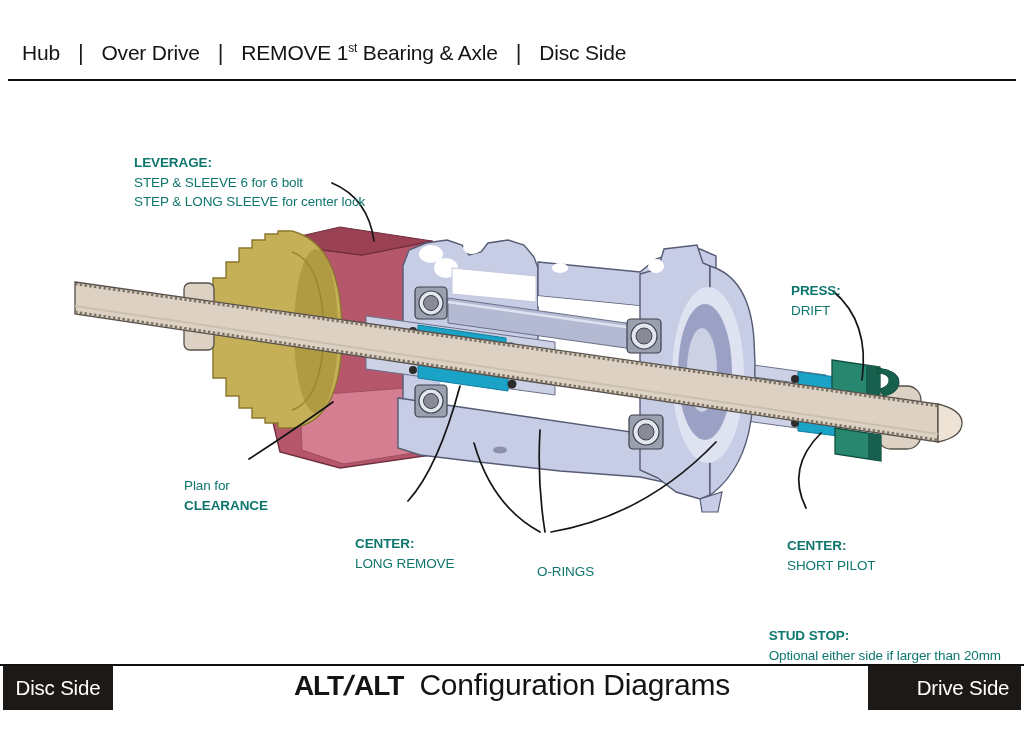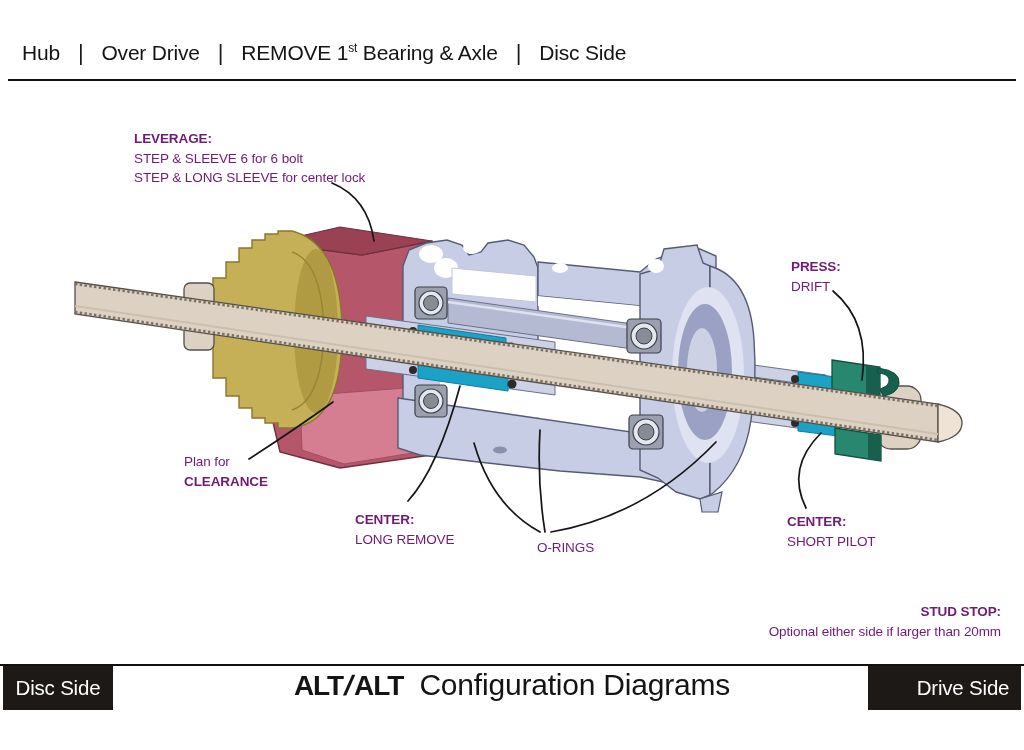--- a/index.html
+++ b/index.html
@@ -7,24 +7,24 @@
         font-family:"Liberation Sans", sans-serif;color:#141414;}
   
   .header{position:absolute;top:40px;left:22px;display:flex;align-items:baseline;
           font-size:21px;letter-spacing:-0.2px;white-space:nowrap;}
   .header .sep{padding:0 18px;font-size:22px;color:#1a1a1a;}
   .header sup{font-size:12px;}
   .rule-top{position:absolute;top:79px;left:8px;right:8px;border-top:2px solid #101010;height:0;}
   
   .canvas{position:absolute;inset:0;}
   
-  .lbl{position:absolute;font-size:13.5px;line-height:19.5px;color:#701a75;
-       letter-spacing:-0.1px;white-space:nowrap;}
+  .lbl{position:absolute;font-size:13.5px;line-height:19.5px;color:#0f766e;
+       letter-spacing:-0.1px;white-space:nowrap;margin-top:24px;}
   .lbl .b{font-weight:bold;}
-  .lbl.right{text-align:right;}
+  .lbl.right{text-align:left;}
   
   .rule-bottom{position:absolute;top:664px;left:0;right:0;border-top:2px solid #101010;height:0;}
   .tab{position:absolute;top:666px;height:44px;background:#1c1917;color:#fff;
        display:flex;align-items:center;justify-content:center;font-size:20.5px;
        letter-spacing:-0.2px;}
   .tab-left{left:3px;width:110px;}
   .tab-right{right:3px;width:116px;padding-left:37px;}
   .brandrow{position:absolute;top:668px;left:0;right:0;display:flex;
             justify-content:center;align-items:baseline;gap:16px;}
   .brand{font-size:28px;font-weight:bold;letter-spacing:-1px;display:flex;align-items:baseline;}

